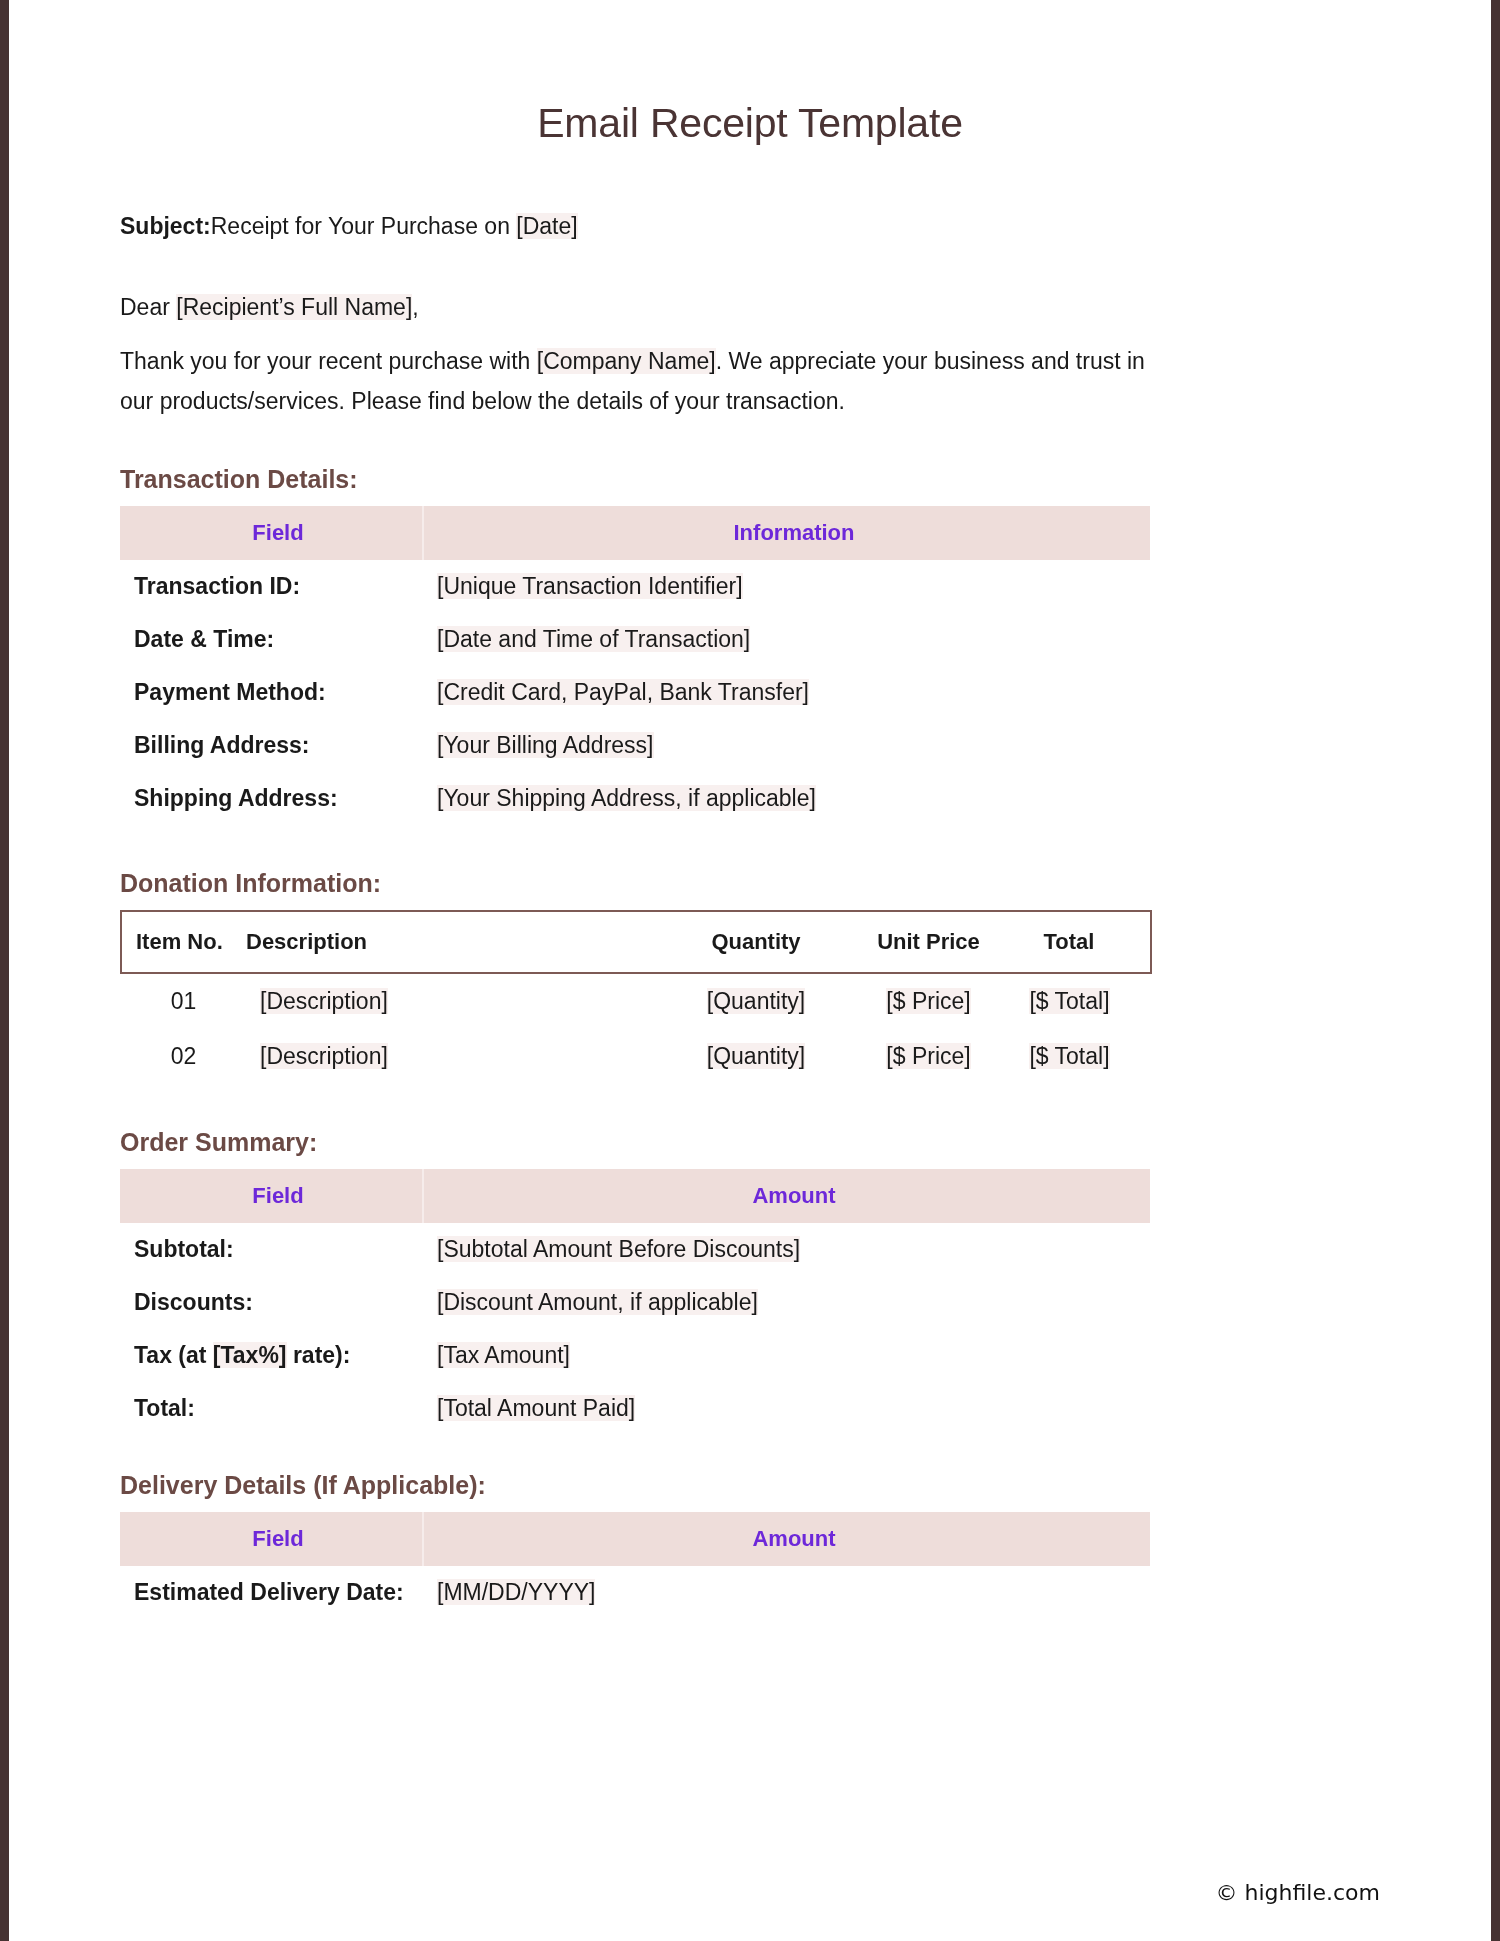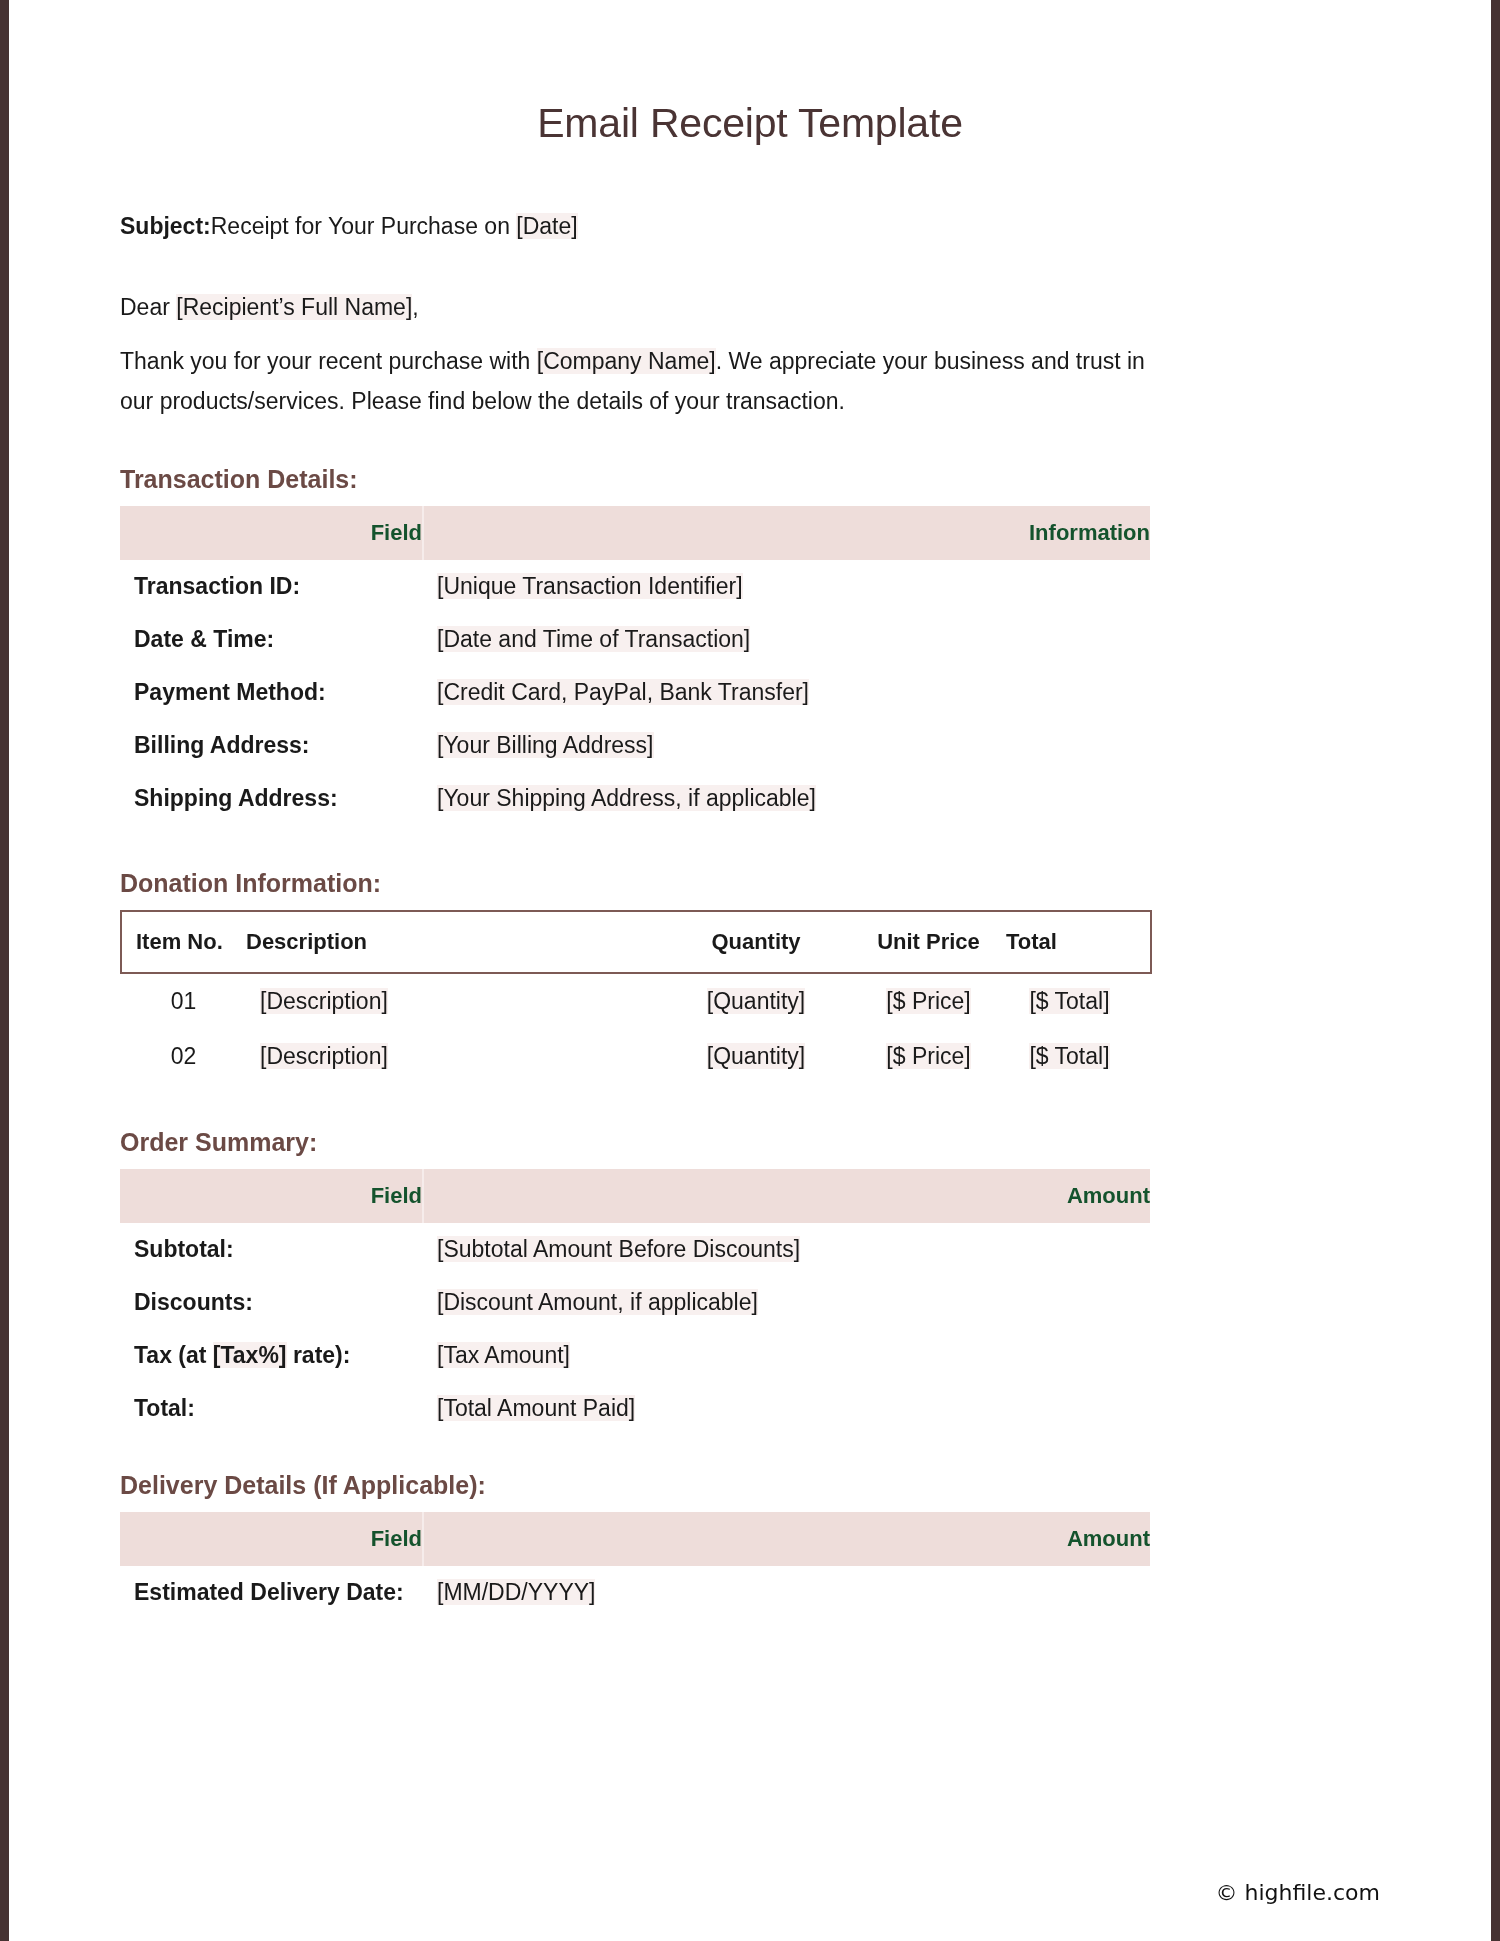--- a/index.html
+++ b/index.html
@@ -86,24 +86,24 @@
   }
   .section-head.tight { margin-top: 36px; }
 
   table.kv {
     width: 1030px;
     border-collapse: collapse;
     table-layout: fixed;
   }
   table.kv th {
     background: #eeddda;
-    text-align: right;
+    text-align: center;
     font-size: 22px;
     font-weight: bold;
-    color: #14532d;
+    color: #6d28d9;
     padding: 14px 0 14px 14px;
     border: none;
   }
   table.kv th.c1 { width: 288px; }
   table.kv th.c2 { border-left: 2px solid #f6eceb; }
   table.kv td {
     font-size: 23px;
     color: #1a1a1a;
     padding: 13px 0 13px 14px;
     vertical-align: top;
@@ -122,21 +122,21 @@
   table.items th {
     font-size: 22px;
     font-weight: bold;
     color: #1a1a1a;
     padding: 17px 0 17px 0;
     border-top: 2px solid #7d5a55;
     border-bottom: 2px solid #7d5a55;
     background: #ffffff;
   }
   table.items th.first { border-left: 2px solid #7d5a55; padding-left: 14px; text-align: left; }
-  table.items th.last  { border-right: 2px solid #7d5a55; padding-right: 18px; text-align: left; }
+  table.items th.last  { border-right: 2px solid #7d5a55; padding-right: 18px; text-align: center; }
   table.items th.desc  { text-align: left; }
   table.items th.num   { text-align: center; }
   table.items td {
     font-size: 23px;
     color: #1a1a1a;
     padding: 14px 0 14px 0;
   }
   table.items td.itemno { text-align: center; }
   table.items td.desc   { text-align: left; padding-left: 14px; }
   table.items td.num    { text-align: center; }

